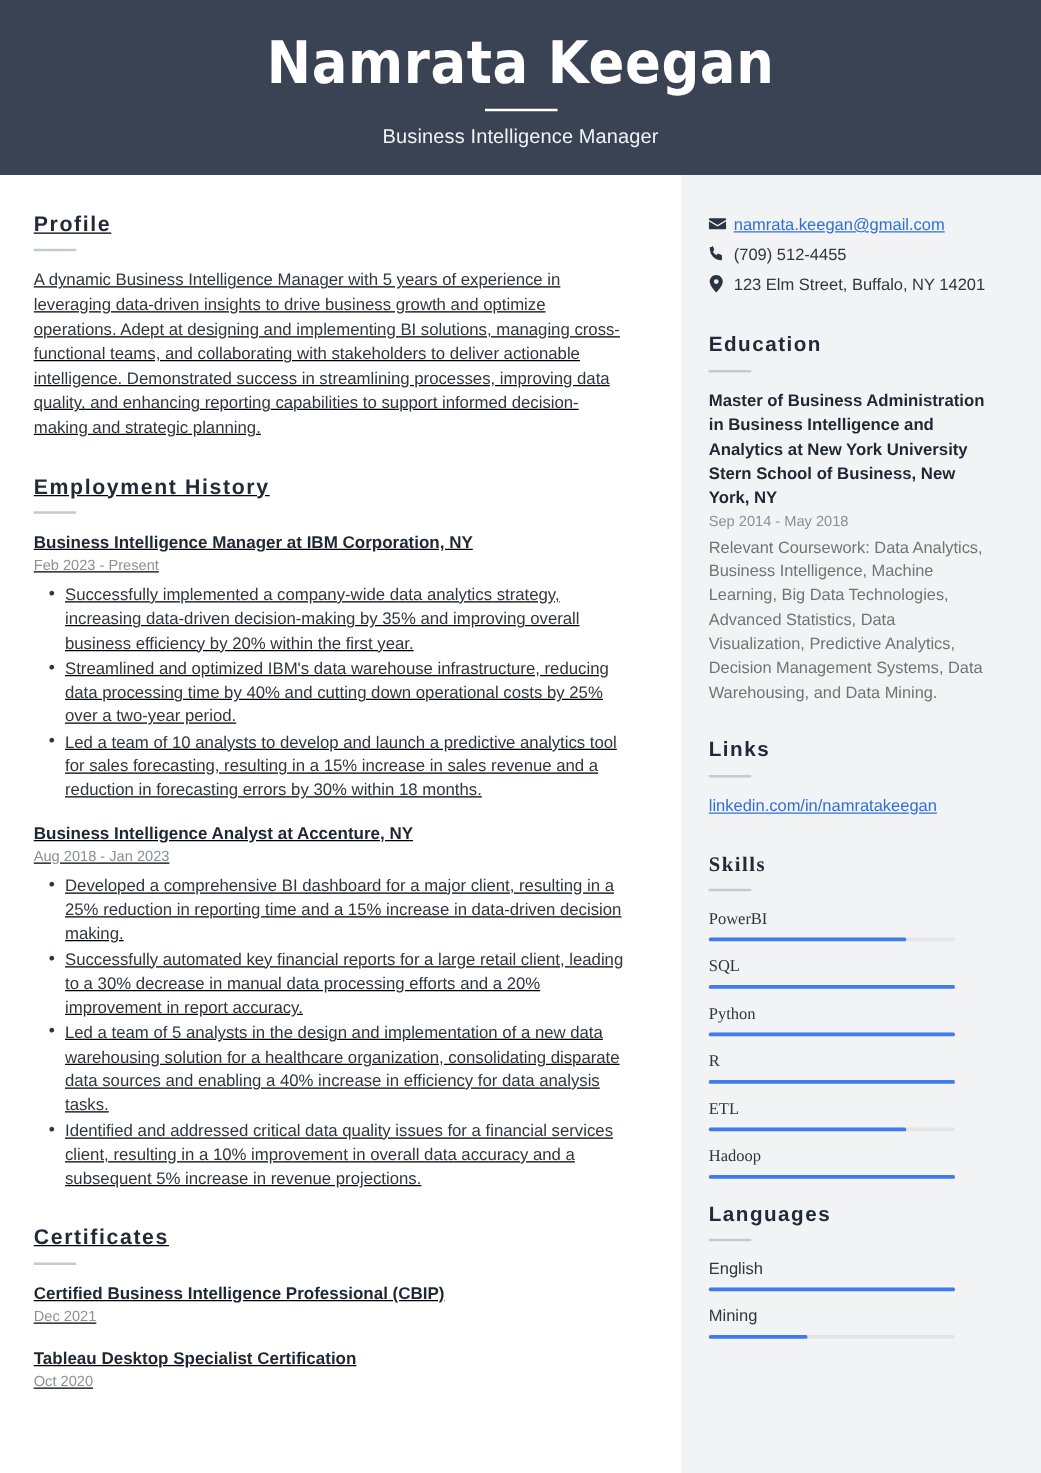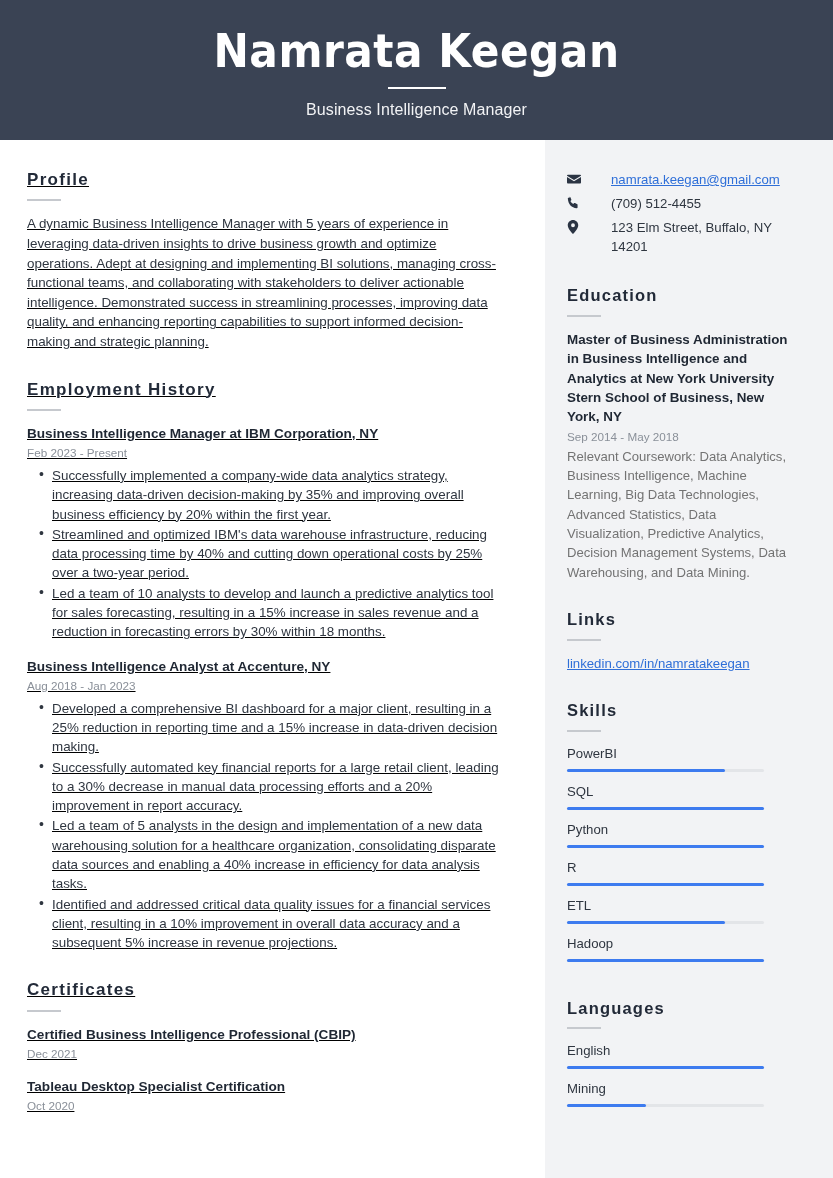--- a/index.html
+++ b/index.html
@@ -118,29 +118,28 @@
   ul.bullets li::before {
     content: "\2022";
     position: absolute;
     left: 12px;
     top: -1px;
     color: #2f3640;
     font-size: 14px;
   }
 
   .sec-block { margin-bottom: 28px; }
-  .sec-block.tight { margin-bottom: 37px; }
+  .sec-block.tight { margin-bottom: 20px; font-family: Liberation Serif, serif; }
 
   
   .contact-list { margin-bottom: 30px; }
   .contact-row {
     display: flex;
     align-items: flex-start;
     margin-bottom: 5px;
-    gap: 24px;
   }
   .contact-icon {
     width: 20px;
     min-width: 20px;
     padding-top: 2px;
     color: #2b3443;
     display: flex;
     justify-content: flex-start;
   }
   .contact-text {

